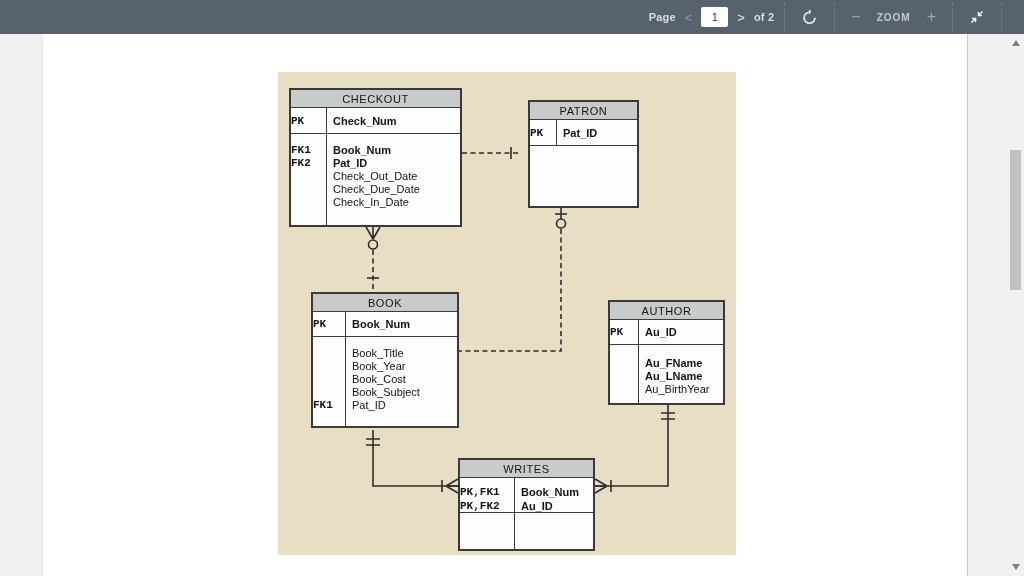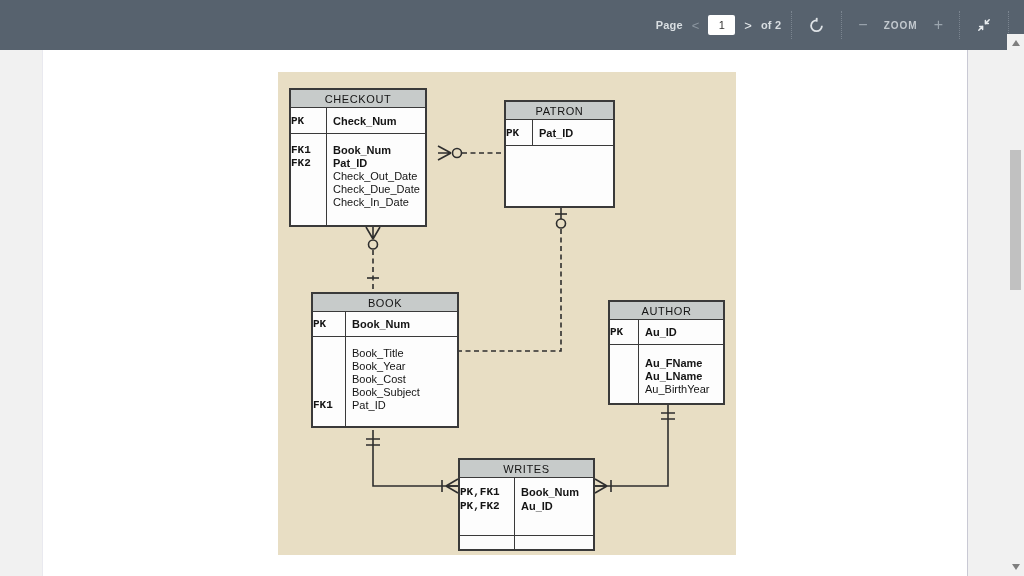--- a/index.html
+++ b/index.html
@@ -1,22 +1,22 @@
 <!DOCTYPE html>
 <html><head>
 <meta charset="utf-8">
 <style>
   * { margin:0; padding:0; box-sizing:border-box; }
   html,body { width:1024px; height:576px; overflow:hidden; background:#f1f1f1;
               font-family:"Liberation Sans", sans-serif; }
 
   
-  .toolbar { position:absolute; left:0; top:0; width:1024px; height:50px;
+  .toolbar { position:absolute; left:0; top:0; width:1024px; height:34px;
              background:#57626e; display:flex; align-items:center;
-             justify-content:flex-end; padding-right:5px; z-index:20; }
+             justify-content:flex-end; padding-right:12px; z-index:20; }
   .tb-item { display:flex; align-items:center; color:#dfe3e6; font-size:11px; }
   .tb-label { font-weight:bold; color:#d9dee2; letter-spacing:.2px; }
   .tb-chev { font-size:13px; padding:0 9px; cursor:pointer; color:#e8ecef; }
   .tb-chev.dim { color:#8d97a1; }
   .page-input { width:27px; height:20px; border:none; border-radius:2px;
                 background:#fff; color:#333; font-size:11px; text-align:center;
                 font-family:"Liberation Sans", sans-serif; }
   .tb-sep { width:1px; height:28px; border-left:1px dotted #7b8590; margin:0 10px; }
   .tb-btn { background:none; border:none; cursor:pointer; display:flex;
             align-items:center; justify-content:center; padding:0 6px; }
@@ -140,42 +140,42 @@
           <path d="M168 414 L180 407 M168 414 L180 414 M168 414 L180 421"></path>
           <path d="M164 408 V420"></path>
 
           <path d="M390 333 V414 H317"></path>
           <path d="M383 341 H397 M383 347 H397"></path>
           <path d="M329 414 L317 407 M329 414 L317 414 M329 414 L317 421"></path>
           <path d="M333 408 V420"></path>
         </g>
       </svg>
 
-      <div class="entity" style="left:11px;top:16px;width:138px;height:139px">
+      <div class="entity" style="left:11px;top:16px;width:173px;height:139px">
         <div class="ent-header">CHECKOUT</div>
         <div class="ent-row" style="height:26px">
           <div class="keycol vcenter" style="width:36px">PK</div>
           <div class="namecol vcenter pkname">Check_Num</div>
         </div>
         <div class="ent-attrs">
           <div class="keycol" style="width:36px;padding-top:10px">
             <div class="ln">FK1</div>
             <div class="ln">FK2</div>
           </div>
           <div class="namecol" style="padding-top:10px">
             <div class="ln b">Book_Num</div>
             <div class="ln b">Pat_ID</div>
             <div class="ln">Check_Out_Date</div>
             <div class="ln">Check_Due_Date</div>
             <div class="ln">Check_In_Date</div>
           </div>
         </div>
       </div>
 
-      <div class="entity" style="left:226px;top:28px;width:111px;height:108px">
+      <div class="entity" style="left:250px;top:28px;width:111px;height:108px">
         <div class="ent-header">PATRON</div>
         <div class="ent-row" style="height:26px">
           <div class="keycol vcenter" style="width:27px">PK</div>
           <div class="namecol vcenter pkname">Pat_ID</div>
         </div>
       </div>
 
       <div class="entity" style="left:33px;top:220px;width:148px;height:136px">
         <div class="ent-header">BOOK</div>
         <div class="ent-row" style="height:25px">
@@ -211,21 +211,21 @@
           <div class="namecol" style="padding-top:12px">
             <div class="ln b">Au_FName</div>
             <div class="ln b">Au_LName</div>
             <div class="ln">Au_BirthYear</div>
           </div>
         </div>
       </div>
 
       <div class="entity" style="left:180px;top:386px;width:137px;height:93px">
         <div class="ent-header">WRITES</div>
-        <div class="ent-row" style="height:58px">
+        <div class="ent-row" style="height:35px">
           <div class="keycol" style="width:55px;padding-top:7px">
             <div class="ln" style="line-height:14px">PK,FK1</div>
             <div class="ln" style="line-height:14px">PK,FK2</div>
           </div>
           <div class="namecol" style="padding-top:7px">
             <div class="ln pkname" style="line-height:14px">Book_Num</div>
             <div class="ln pkname" style="line-height:14px">Au_ID</div>
           </div>
         </div>
         <div class="ent-attrs">

